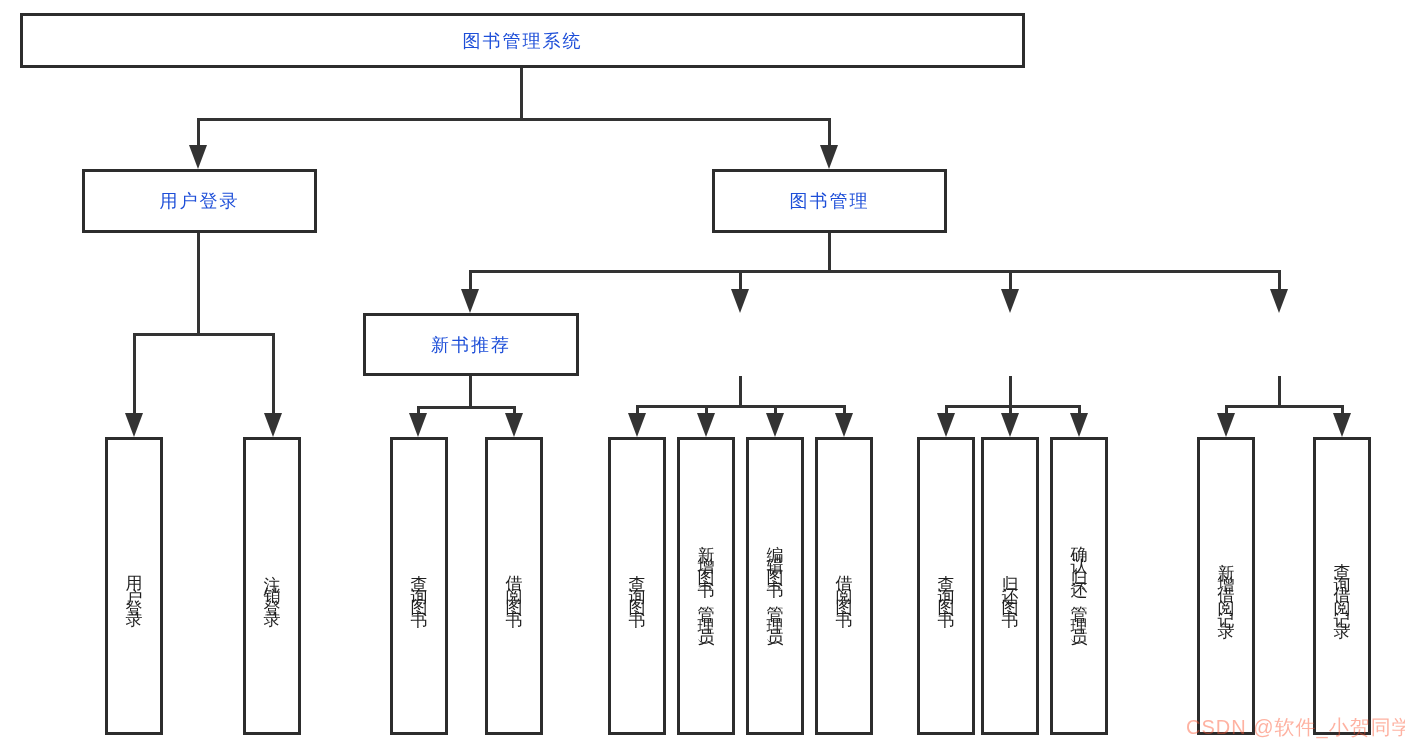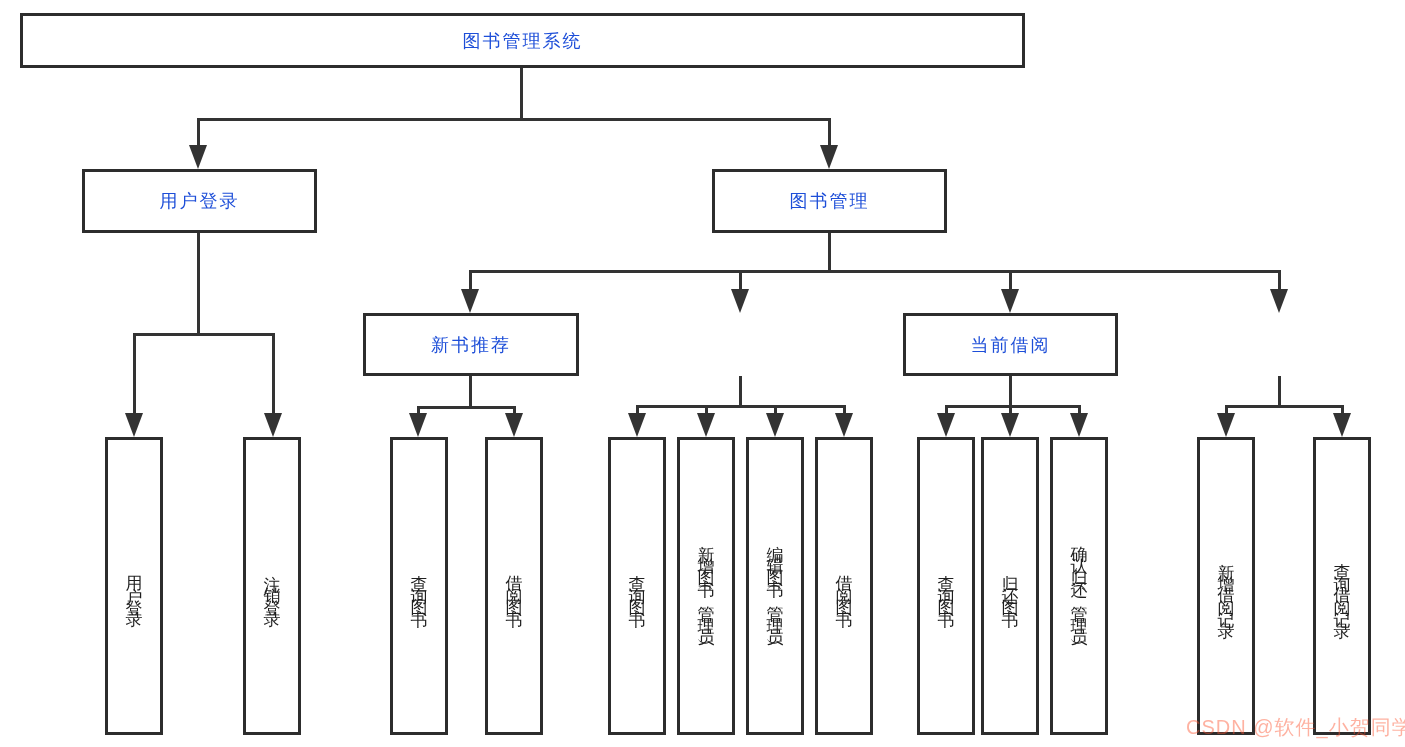--- a/index.html
+++ b/index.html
@@ -112,23 +112,20 @@
   <div class="vline" style="left:1009px;top:270px;height:24px"></div>
   <div class="vline" style="left:1278px;top:270px;height:24px"></div>
   <div class="arrow" style="left:461px;top:289px"></div>
   <div class="arrow" style="left:731px;top:289px"></div>
   <div class="arrow" style="left:1001px;top:289px"></div>
   <div class="arrow" style="left:1270px;top:289px"></div>
 
   <div class="node" style="left:363px;top:313px;width:216px;height:63px">
     <span>新书推荐</span>
   </div>
-  <div class="node" style="left:903px;top:313px;width:215px;height:63px">
-    <span>当前借阅</span>
-  </div>
 
   <div class="vline" style="left:469px;top:376px;height:33px"></div>
   <div class="hline" style="left:417px;top:406px;width:99px"></div>
   <div class="vline" style="left:417px;top:406px;height:10px"></div>
   <div class="vline" style="left:513px;top:406px;height:10px"></div>
   <div class="arrow" style="left:409px;top:413px"></div>
   <div class="arrow" style="left:505px;top:413px"></div>
 
   <div class="vline" style="left:739px;top:376px;height:32px"></div>
   <div class="hline" style="left:636px;top:405px;width:210px"></div>

